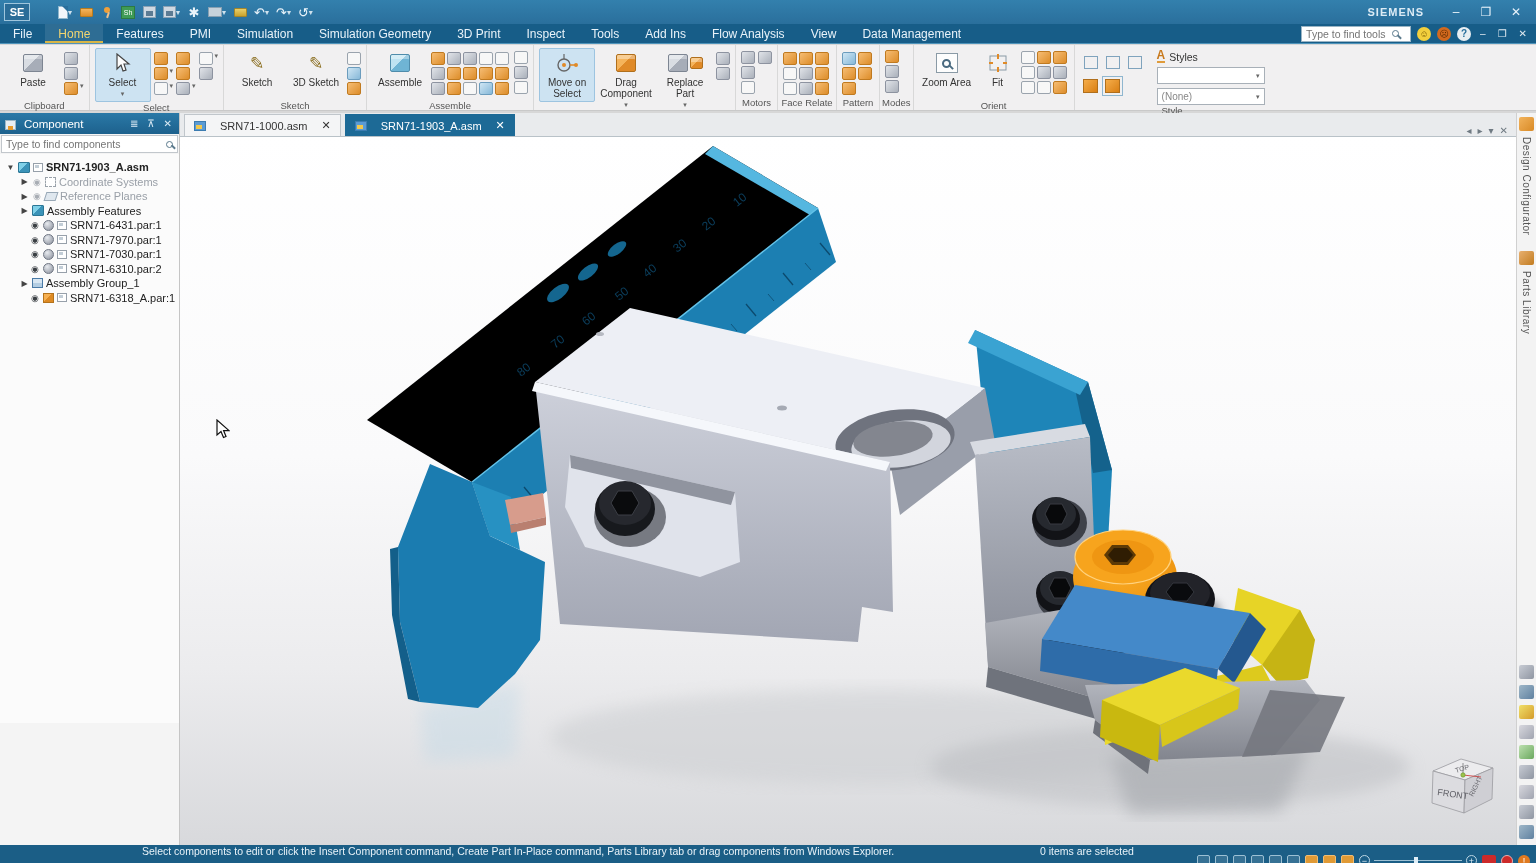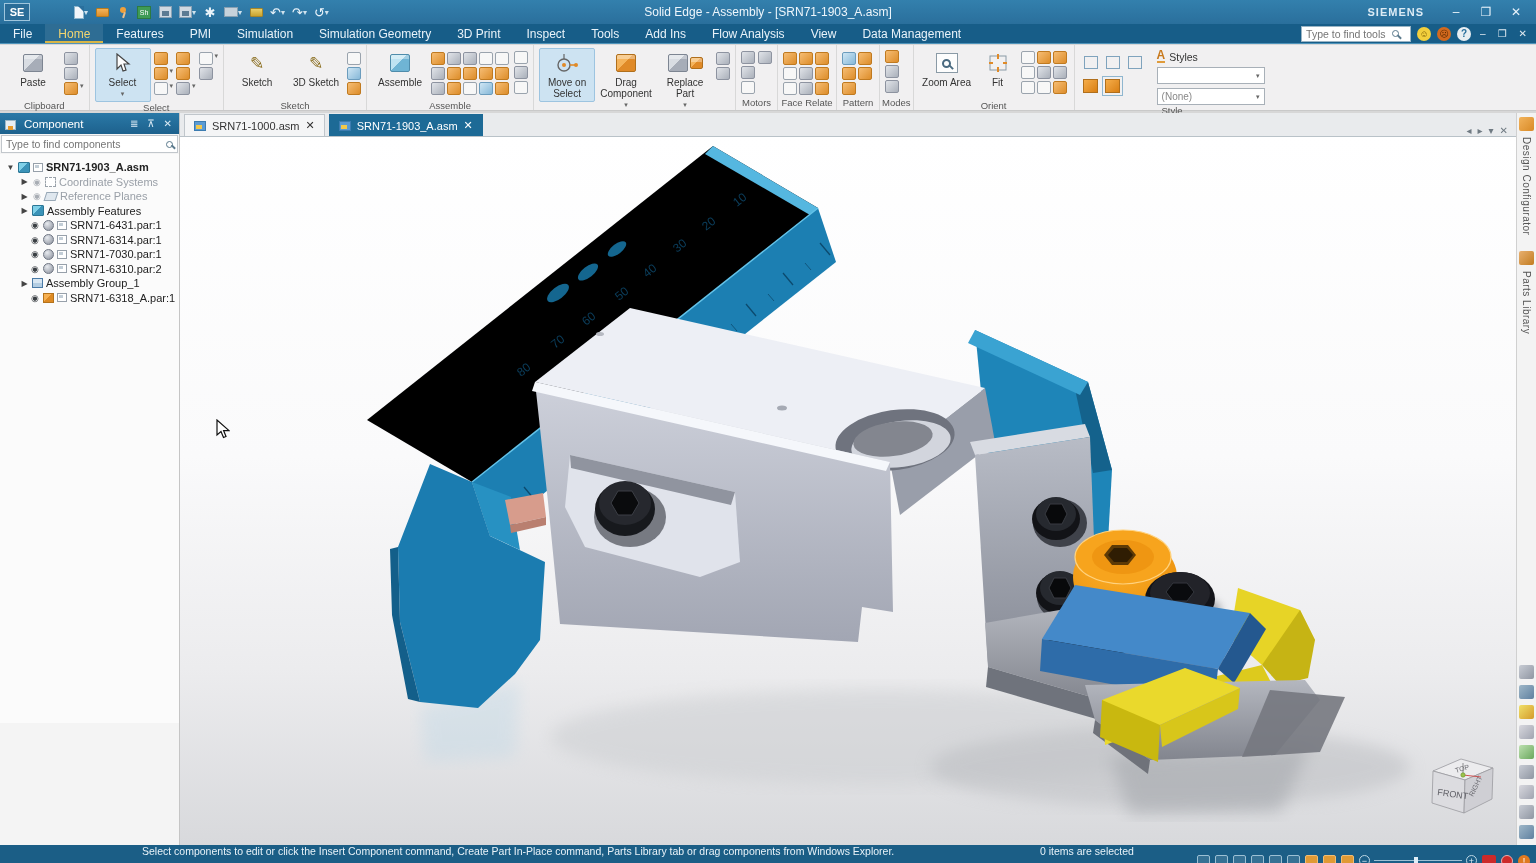--- a/index.html
+++ b/index.html
@@ -1,21 +1,21 @@
 <!DOCTYPE html>
 <html><head>
 <meta charset="utf-8">
 <style>
   * { margin:0; padding:0; box-sizing:border-box; }
   html,body { width:1536px; height:863px; overflow:hidden; font-family:"Liberation Sans",sans-serif; background:#d7d7d7; }
   .app { position:relative; width:1536px; height:863px; }
 
   
   .titlebar { position:absolute; left:0; top:0; width:1536px; height:24px;
-    background:linear-gradient(#3380ad,#2a6f9c); display:flex; align-items:center; color:#eaf4fb;gap:16px; }
+    background:linear-gradient(#3380ad,#2a6f9c); display:flex; align-items:center; color:#eaf4fb; }
   .se-logo { width:26px; height:18px; margin-left:4px; border:1px solid #9fc6dd; background:#2b6d98;
     color:#fff; font-size:11px; font-weight:bold; display:flex; align-items:center; justify-content:center; }
   .qat { display:flex; align-items:center; gap:7px; margin-left:28px; }
   .qat .q { display:inline-flex; align-items:center; justify-content:center; height:16px; min-width:14px;
     color:#e9f3fa; font-size:13px; cursor:default; }
   .pgico { width:10px; height:13px; background:#f2f6fa; border:1px solid #8fb6cc; position:relative; display:inline-block; }
   .pgico::after { content:""; position:absolute; right:-1px; top:-1px; border:3px solid; border-color:#2a6f9c #2a6f9c transparent transparent; }
   .foldico { width:13px; height:9px; background:linear-gradient(#f3b45c,#dd8f2b); border:1px solid #b97c1e; border-radius:1px; display:inline-block; }
   .pinico { display:inline-block; width:10px; height:12px; position:relative; }
   .pinico::before { content:""; position:absolute; left:2px; top:1px; width:6px; height:6px; background:#f0a03a; border-radius:50%; }
@@ -106,21 +106,21 @@
   .i-plane { width:12px; height:9px; background:#dfe7ee; border:1px solid #98a8b6; transform:skewX(-18deg); }
   .i-sph { width:11px; height:11px; border-radius:50%; background:radial-gradient(circle at 35% 30%,#e8ebf0,#878d99); border:1px solid #6f7683; }
   .i-grp { width:11px; height:10px; border:1px solid #4a7aa6; background:linear-gradient(#d7e6f2 50%,#b3cde2 50%); }
   .i-occ { width:10px; height:9px; border:1px solid #97a0aa; background:#fff; position:relative; }
   .i-occ::after { content:""; position:absolute; left:1px; top:1px; width:4px; height:3px; background:#c2cdd6; }
   .i-cubeor { width:11px; height:10px; background:linear-gradient(135deg,#f6b052 0 45%,#dd8a24 45%); border:1px solid #b4731c; }
   .pf-bottom { flex:1; border-top:1px solid #dcdcdc; background:#f1f1f1; font-size:10.5px; color:#333; padding:10px 12px; }
 
   
   .doctabs { position:absolute; left:180px; top:113px; width:1336px; height:24px; background:#e9ebed; display:flex; align-items:flex-end; border-bottom:1px solid #b9c2c8; }
-  .dtab { height:22px; display:flex; align-items:center; gap:6px; padding:8px 9px; font-size:11px; border:1px solid #c0c6cb; border-bottom:none; background:#f4f5f6; color:#333; margin-left:4px; }
+  .dtab { height:22px; display:flex; align-items:center; gap:14px; padding:8px 9px; font-size:11px; border:1px solid #c0c6cb; border-bottom:none; background:#f4f5f6; color:#333; margin-left:4px; }
   .dtab.active { background:#1d6a96; color:#fff; border-color:#1d6a96; }
   .dtab .x { font-size:11px; }
   .dtabico { width:12px; height:10px; background:#5a9bd4; border:1px solid #3c7cb0; position:relative; }
   .dtabico::after { content:""; position:absolute; left:1px; bottom:1px; width:6px; height:4px; background:#f2c94c; }
   .dt-right { margin-left:auto; display:flex; align-items:center; gap:6px; padding-right:8px; color:#6f7a82; font-size:10px; }
 
   
   .viewport { position:absolute; left:180px; top:137px; width:1336px; height:708px;
     background:linear-gradient(#ffffff 0%,#fafafb 45%,#ececee 75%,#d8d9dc 100%); overflow:hidden; }
 
@@ -187,21 +187,20 @@
           <span class="prnico"></span>
           <span class="caret">▾</span>
         </span>
       <span class="q">
           <span class="foldico" style="background:linear-gradient(#e8cf6a,#c9a32e);border-color:#a5862a"></span>
         </span>
       <span class="q">↶<span class="caret">▾</span></span>
       <span class="q">↷<span class="caret">▾</span></span>
       <span class="q">↺<span class="caret">▾</span></span>
     </div>
-    <div class="title-text">Solid Edge - Assembly - [SRN71-1903_A.asm]</div>
     <div class="tb-right">
       <span class="brand">SIEMENS</span>
       <span class="winbtn">–</span>
       <span class="winbtn">❐</span>
       <span class="winbtn">✕</span>
     </div>
   </div>
 
   <div class="menubar">
     <span class="mtab">File</span>
@@ -546,21 +545,21 @@
       <div class="trow" style="padding-left:30px">
         <span class="eye">◉</span>
         <span class="pic i-sph"></span>
         <span class="pic i-occ"></span>
         <span>SRN71-6431.par:1</span>
       </div>
       <div class="trow" style="padding-left:30px">
         <span class="eye">◉</span>
         <span class="pic i-sph"></span>
         <span class="pic i-occ"></span>
-        <span>SRN71-6314.par:1</span>
+        <span>SRN71-7970.par:1</span>
       </div>
       <div class="trow" style="padding-left:30px">
         <span class="eye">◉</span>
         <span class="pic i-sph"></span>
         <span class="pic i-occ"></span>
         <span>SRN71-7030.par:1</span>
       </div>
       <div class="trow" style="padding-left:30px">
         <span class="eye">◉</span>
         <span class="pic i-sph"></span>

